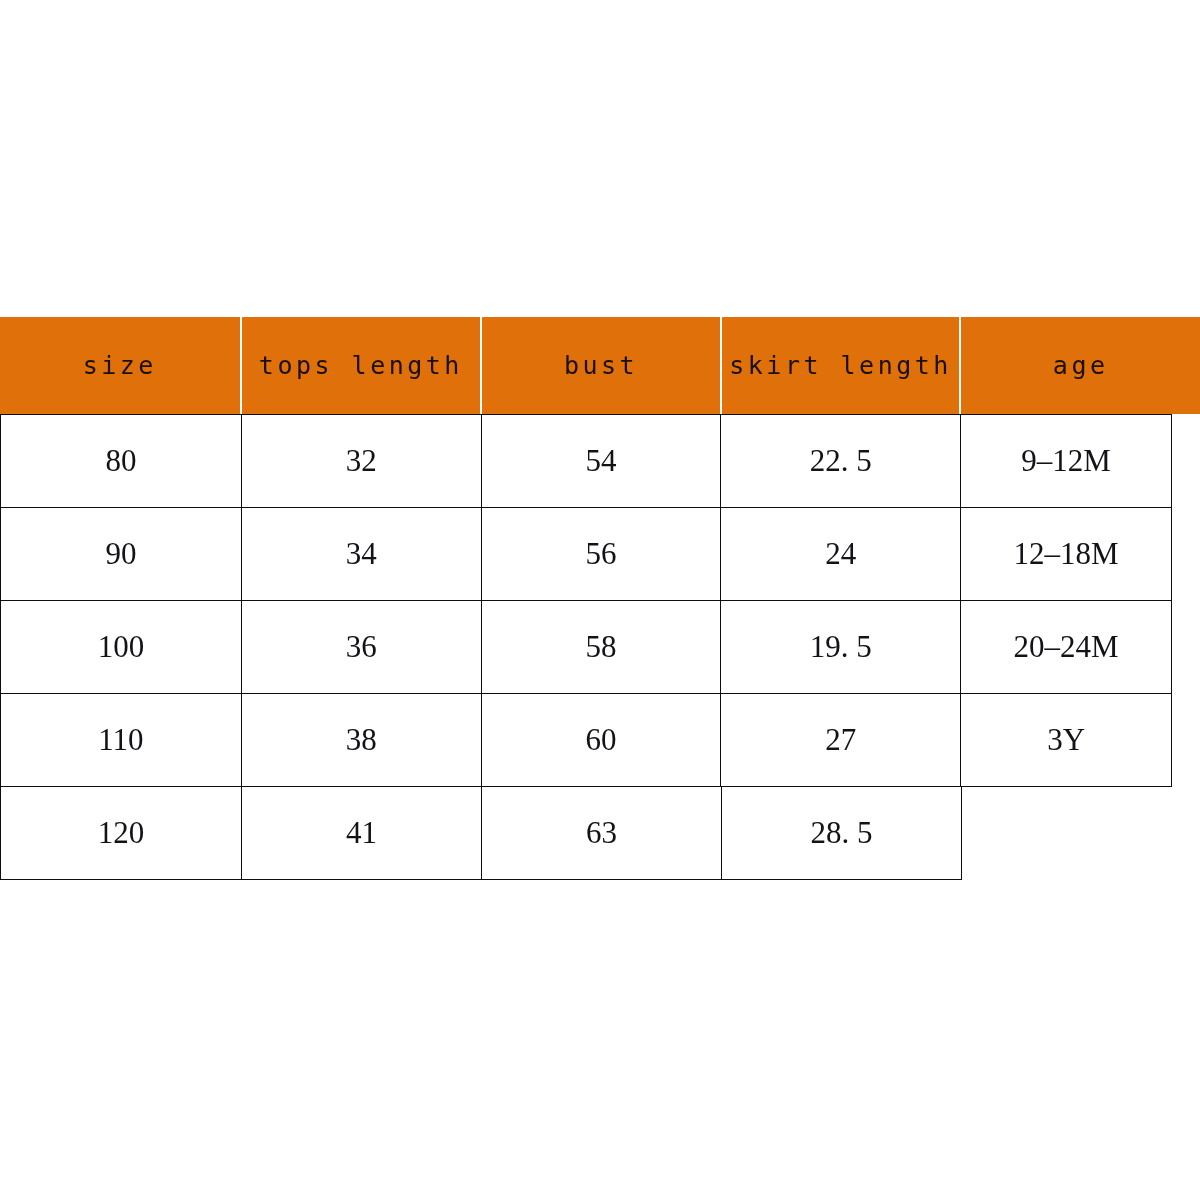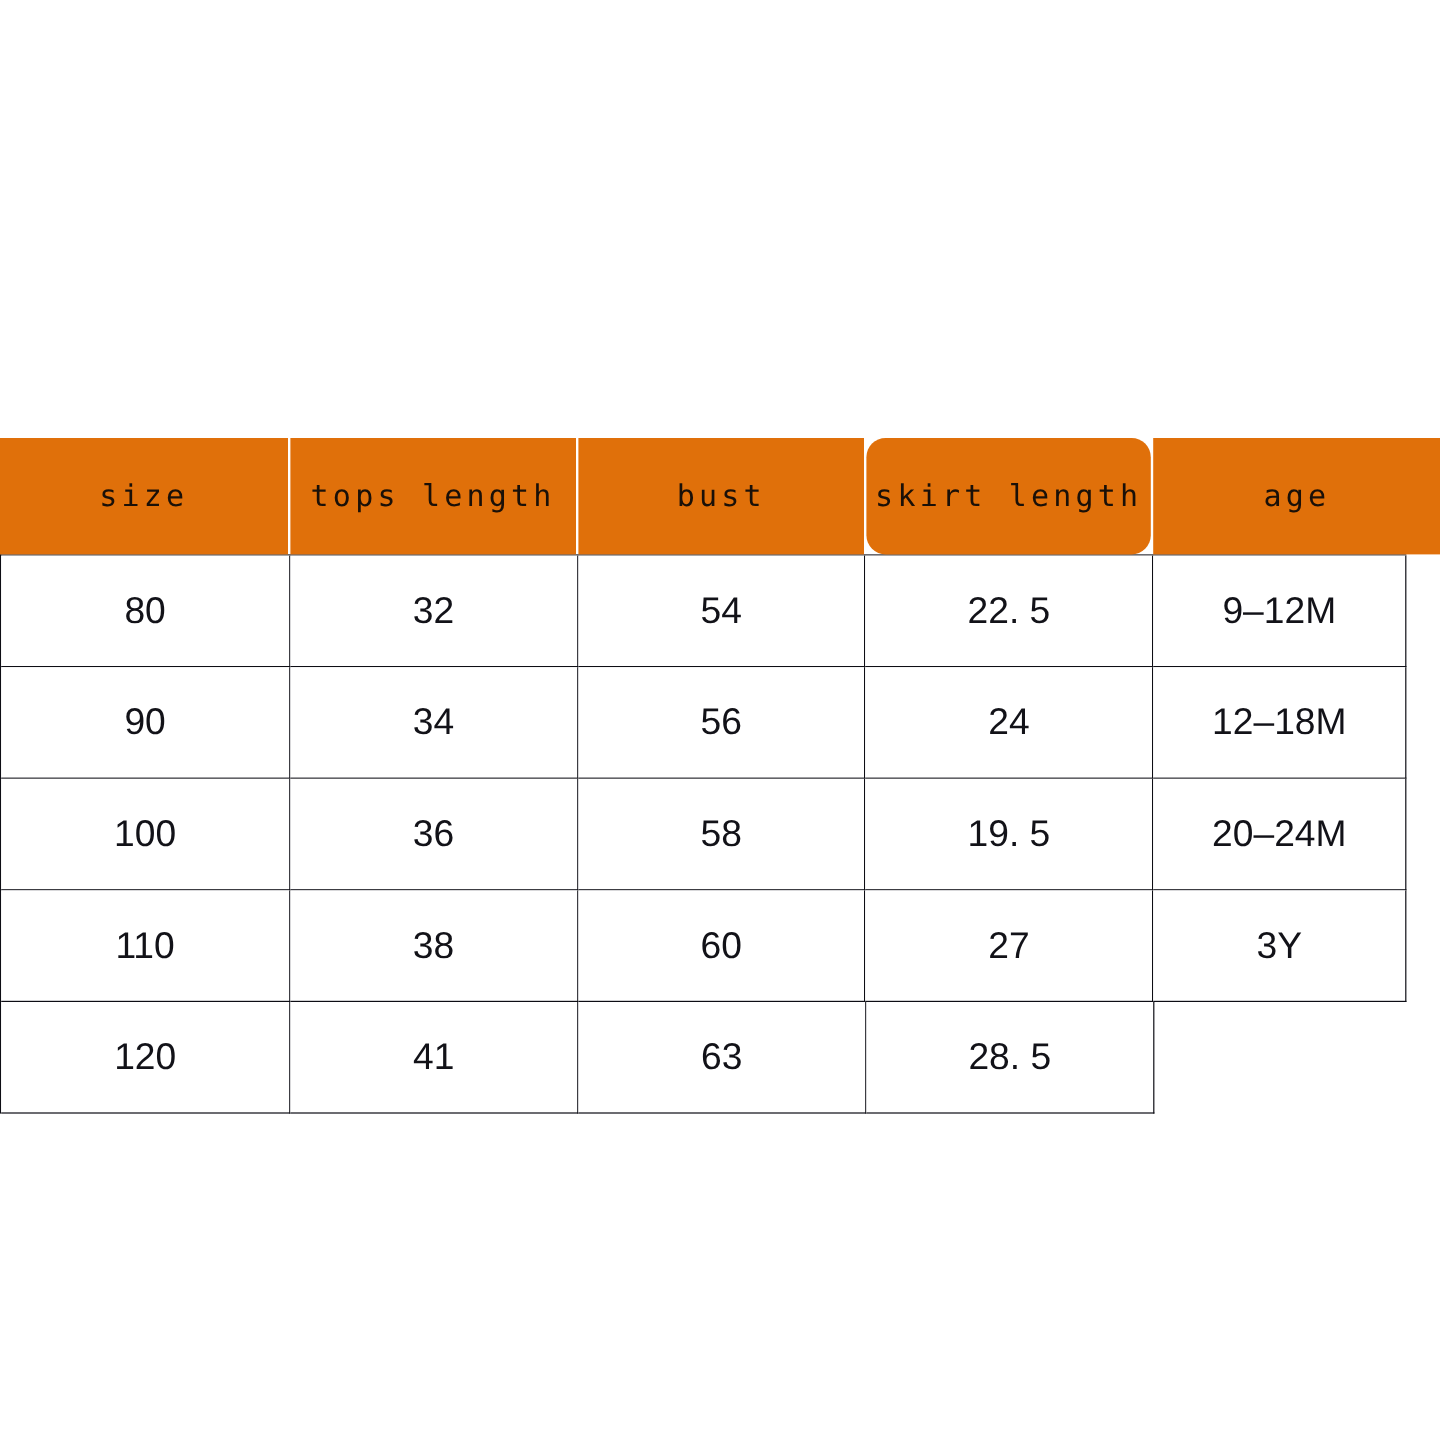--- a/index.html
+++ b/index.html
@@ -12,21 +12,20 @@
   }
   body {
     font-family: "Liberation Serif", "DejaVu Serif", serif;
   }
 
   #size-chart-wrapper {
     position: absolute;
     left: 0;
     top: 317px;
     width: 976px;
-    margin-top: 48px;
   }
 
   
   .chart-header-row {
     display: flex;
     width: 1200px;
     height: 97px;
     background: #ffffff;
   }
   .chart-header-cell {
@@ -38,21 +37,21 @@
     box-sizing: border-box;
     font-family: "DejaVu Sans Mono", "Liberation Mono", monospace;
     font-size: 25px;
     letter-spacing: 3.5px;
     color: #1a1008;
     white-space: pre;
   }
   .chart-header-cell.c0 { width: 240px; }
   .chart-header-cell.c1 { width: 239px; margin-left: 2px; text-align: center; }
   .chart-header-cell.c2 { width: 238px; margin-left: 2px; }
-  .chart-header-cell.c3 { width: 238px; margin-left: 2px; border-radius: 16px; }
+  .chart-header-cell.c3 { width: 238px; margin-left: 2px; }
   .chart-header-cell.c4 { width: 239px; margin-left: 2px; }
 
   
   .chart-body {
     width: 1172px;
     border-left: 1.5px solid #0d0d14;
     border-top: 1.5px solid #0d0d14;
     box-sizing: border-box;
   }
   .chart-row {
@@ -61,21 +60,21 @@
     height: 93px;
   }
   .chart-cell {
     height: 93px;
     box-sizing: border-box;
     border-right: 1.5px solid #0d0d14;
     border-bottom: 1.5px solid #0d0d14;
     display: flex;
     align-items: center;
     justify-content: center;
-    font-family: Liberation Sans, sans-serif;
+    font-family: Liberation Serif, serif;
     font-size: 31px;
     color: #121218;
     white-space: pre;
     background: #ffffff;
   }
   .chart-cell.b0 { width: 241px; }
   .chart-cell.b1 { width: 240px; }
   .chart-cell.b2 { width: 240px; }
   .chart-cell.b3 { width: 240px; }
   .chart-cell.b4 { width: 211px; }

